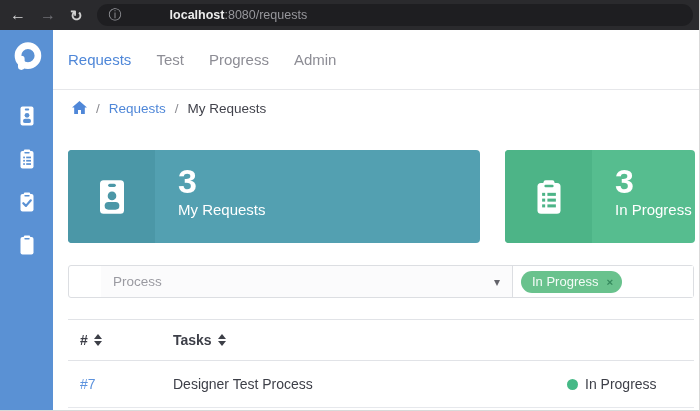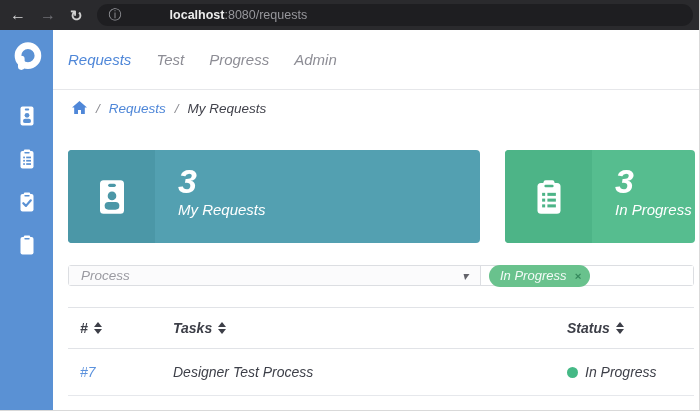--- a/index.html
+++ b/index.html
@@ -23,21 +23,21 @@
   .url-bar {
     flex:1; height:22px; background:var(--urlbar_bg); border-radius:11px;
     display:flex; align-items:center; padding:0 12px; gap:8px; min-width:0;
   }
   .info-g { color:#9a9ba0; font-size:13px; }
   .url-text { font-size:12.5px; white-space:nowrap; overflow:hidden; }
   .url-host { color:#ececec; font-weight:bold;padding-left:40px; }
   .url-path { color:#97979c; }
 
   
-  .app { display:flex; height:381px;font-style:italic; }
+  .app { display:flex; height:381px; }
   .sidebar {
     width:53px; background:var(--sidebar_blue);
     display:flex; flex-direction:column; align-items:center; flex:none;
   }
   .logo { margin-top:9px; width:38px; height:38px; }
   .side-icons { margin-top:29px; display:flex; flex-direction:column; gap:23px; align-items:center; }
   .side-icons svg { width:20px; height:20px; display:block; cursor:pointer; }
 
   .main { flex:1; min-width:0; background:#fff; }
 
@@ -68,22 +68,22 @@
   .card-iconbox { width:87px; flex:none; display:flex; align-items:center; justify-content:center; }
   .card-teal  .card-iconbox { background:var(--card_teal_dark); }
   .card-green .card-iconbox { background:var(--card_green_dark); }
   .card-iconbox svg { width:32px; height:36px; }
   .card-body { padding:13px 0 0 23px; }
   .card-count { font-size:34px; font-weight:bold; line-height:1.08; }
   .card-label { font-size:15px; margin-top:1px; }
 
   
   .filterbar {
-    margin:22px 5px 0 15px; height:21px; display:flex;
-    border:1px solid #dcdee2; border-radius:3px; background:#fff;
+    margin:22px 5px 0 15px; height:33px; display:flex;
+    border:1px solid #dcdee2; border-radius:3px; background:#fff;padding-left:32px;
   }
   .process-select {
     width:412px; flex:none; border-right:1px solid #dcdee2; background:#fbfbfc;
     display:flex; align-items:center; padding:0 12px; cursor:pointer;
   }
   .process-placeholder { color:#9a9aa1; font-size:13.5px; flex:1; }
   .caret-g { color:#63636a; font-size:12px; }
   .tag-area { flex:1; display:flex; align-items:center; padding-left:8px; background:#fff; }
   .filter-tag {
     background:var(--tag_green); color:#f4fbf7; font-size:13px;
@@ -246,29 +246,20 @@
         </div>
         <div class="col-name">
           <span class="hcell">
             <span>Tasks</span>
             <span class="sort-ic">
                 <i class="sort-up"></i>
                 <i class="sort-down"></i>
               </span>
           </span>
         </div>
-        <div class="col-status">
-          <span class="hcell">
-            <span>Status</span>
-            <span class="sort-ic">
-                <i class="sort-up"></i>
-                <i class="sort-down"></i>
-              </span>
-          </span>
-        </div>
       </div>
       <div class="t-row">
         <div class="col-id">
           <span class="row-link">#7</span>
         </div>
         <div class="col-name">
           <span>Designer Test Process</span>
         </div>
         <div class="col-status">
           <span class="status-dot"></span>

